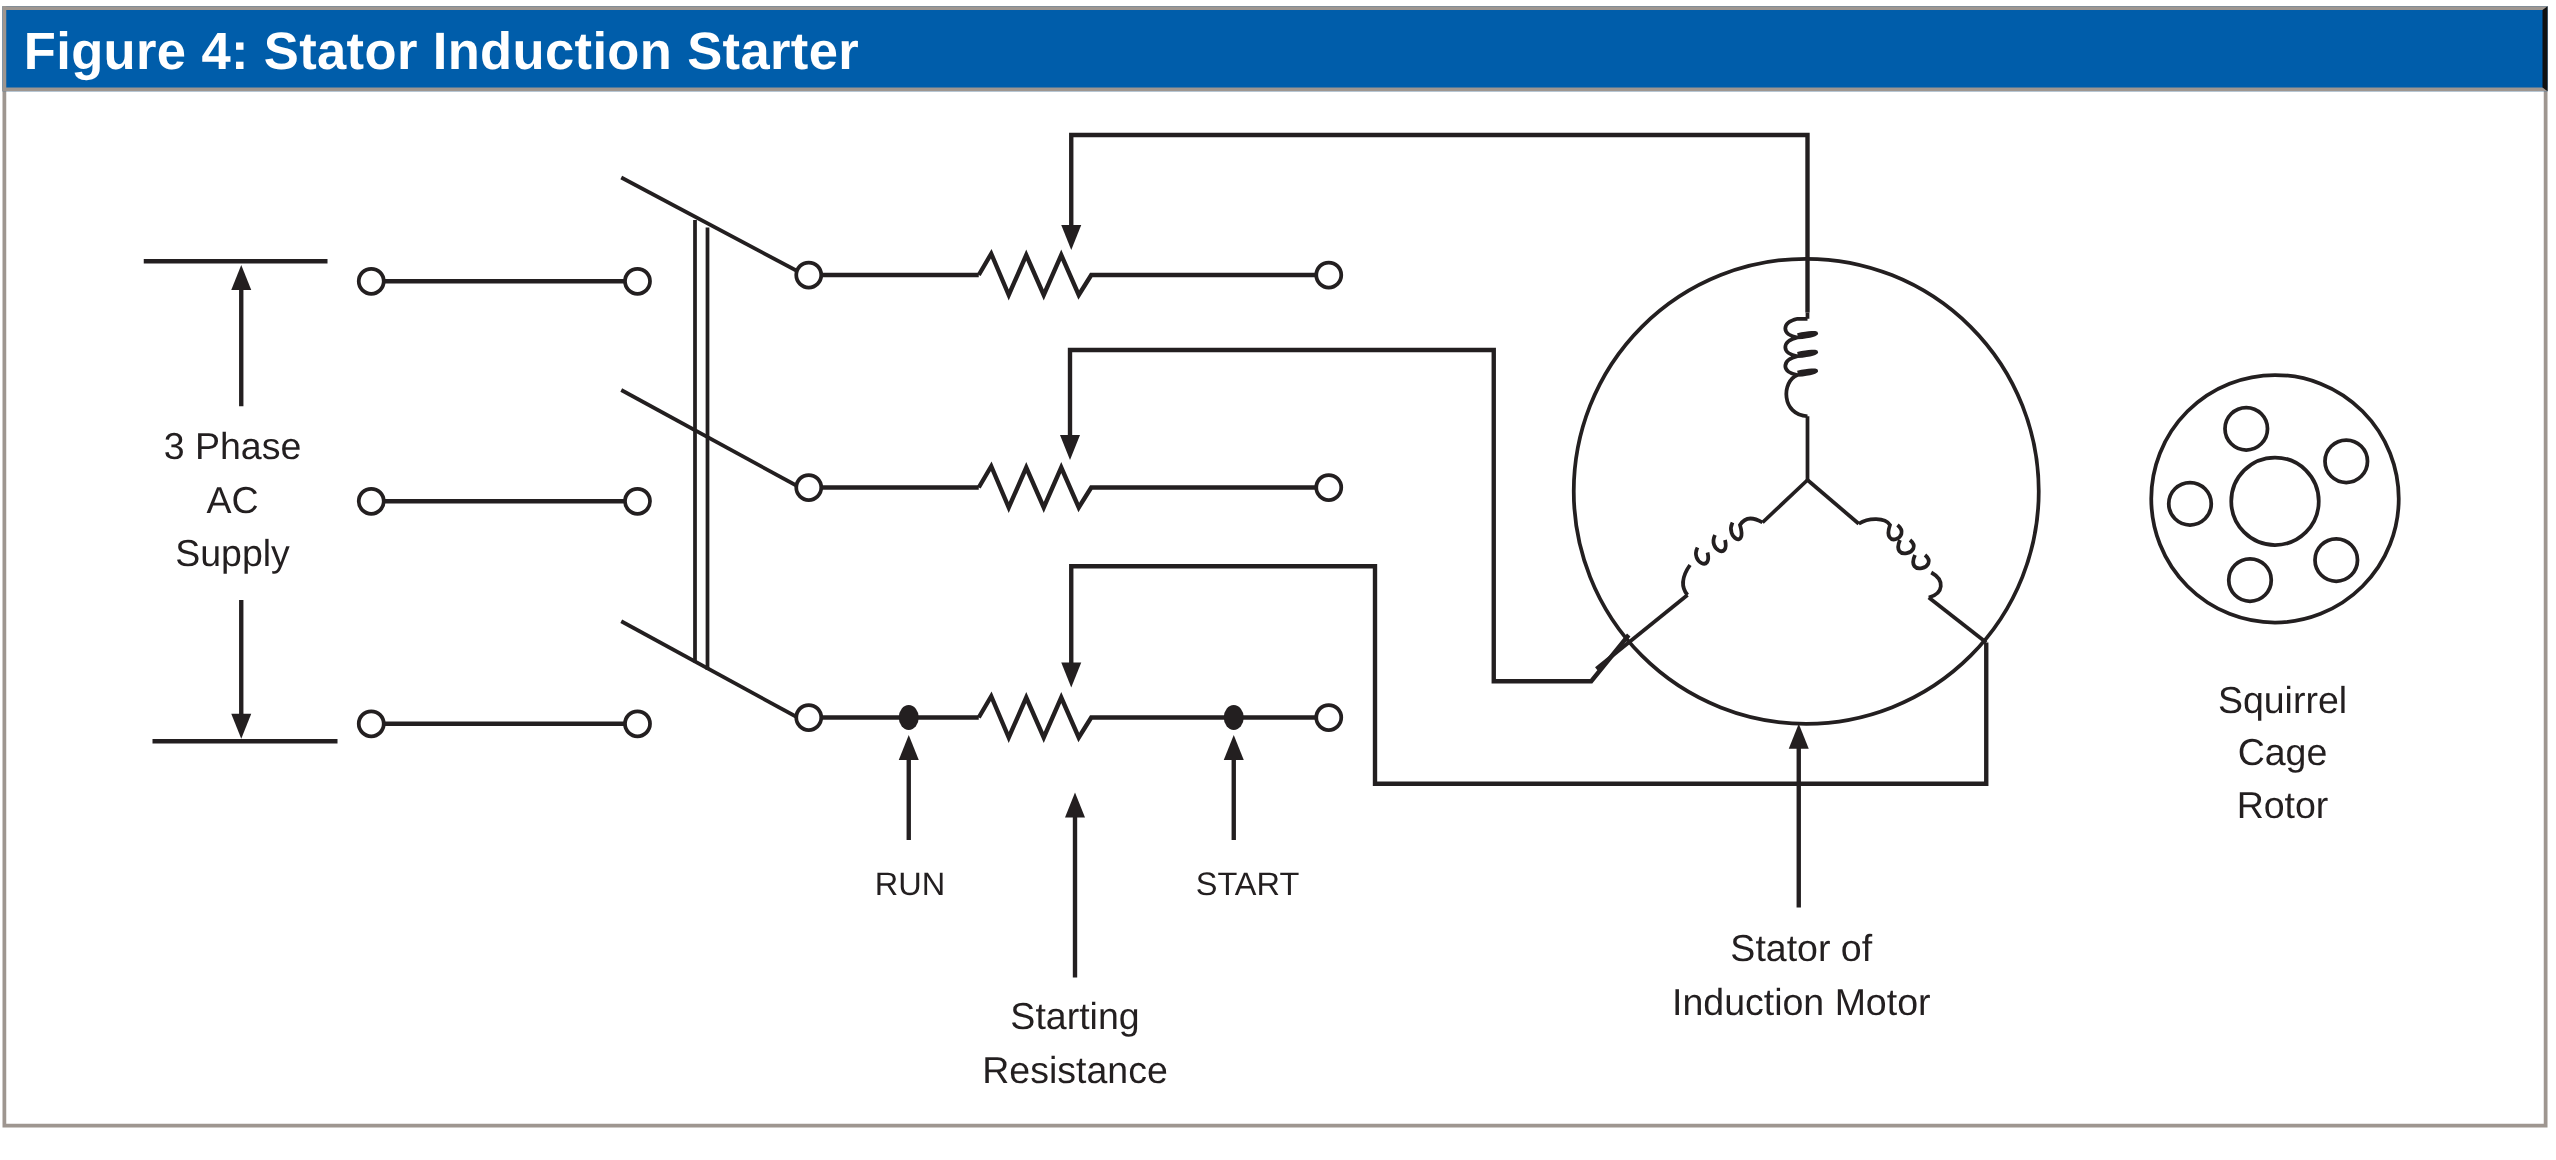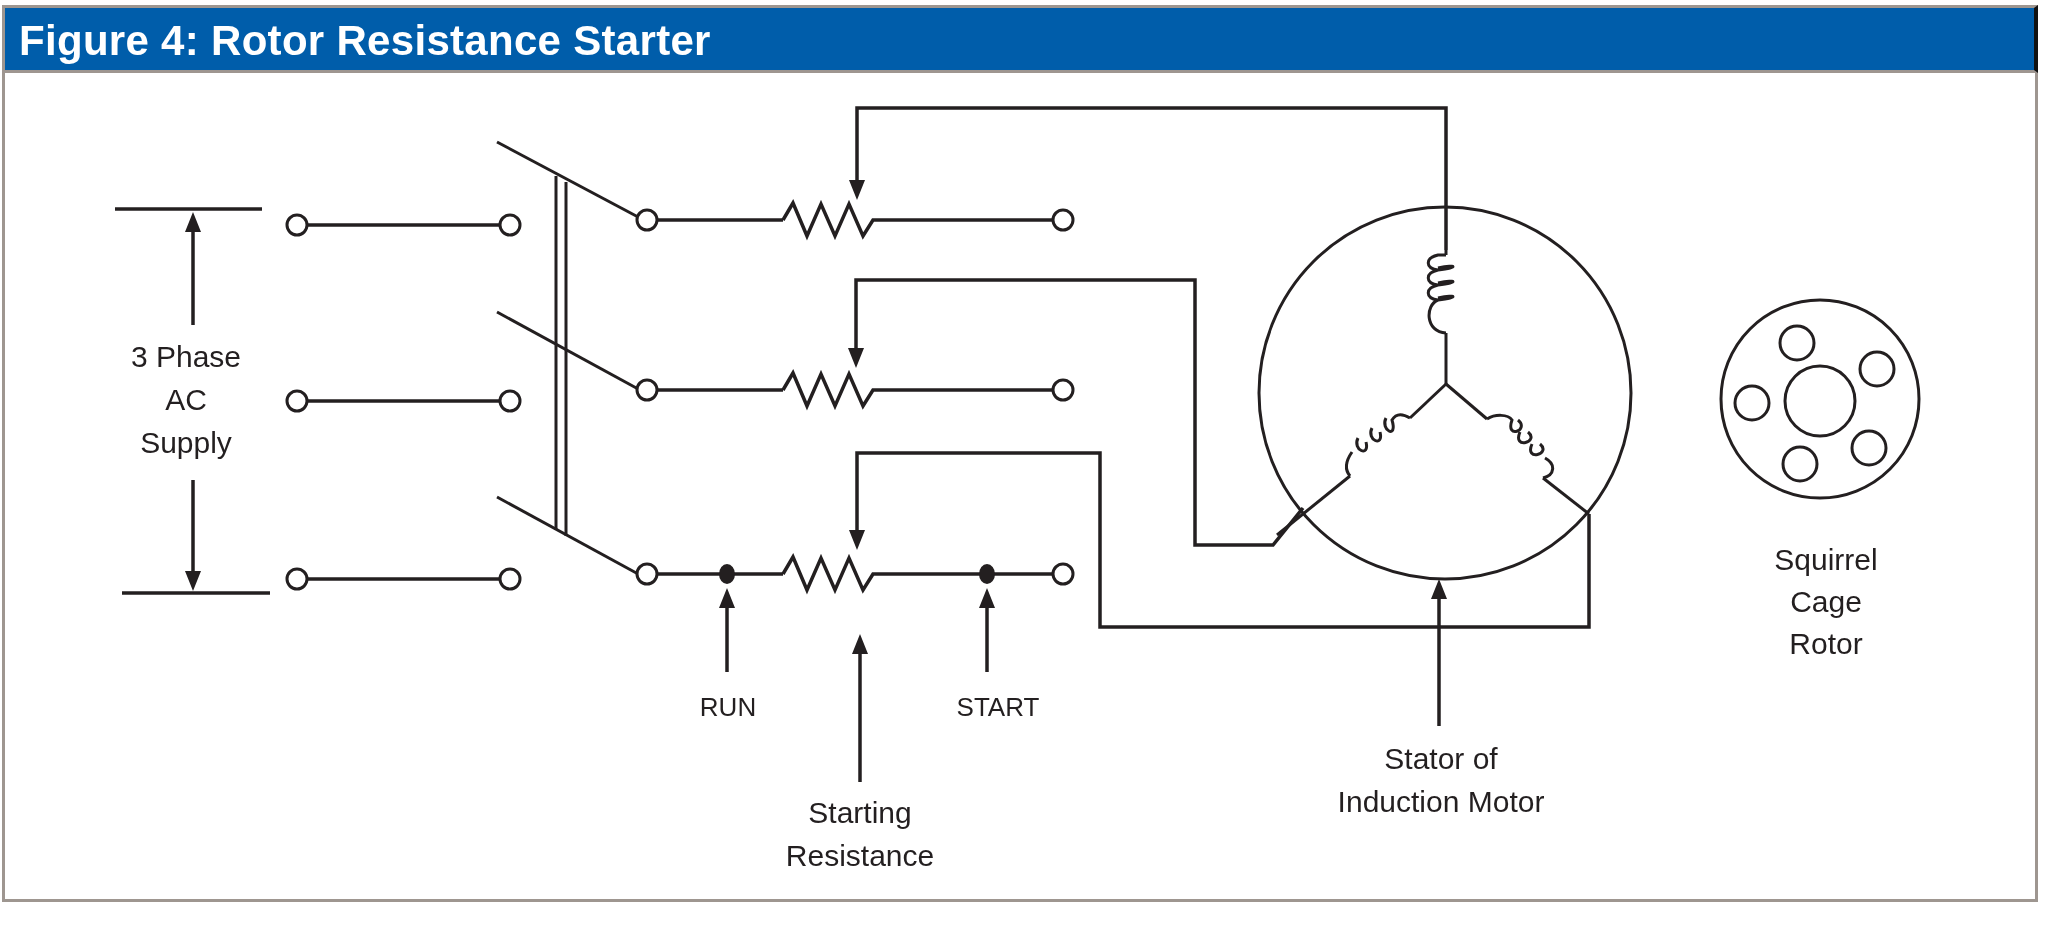--- a/index.html
+++ b/index.html
@@ -15,21 +15,21 @@
   .thin { stroke:#231f20; stroke-width:3; fill:none; }
   .term { stroke:#231f20; stroke-width:3; fill:#fff; }
   .dot { fill:#231f20; }
   .arrowhead { fill:#231f20; }
 </style>
 </head>
 <body>
 
 <div class="frame"></div>
 <div class="header" style="background: rgb(0, 93, 170);">
-  <span class="title">Figure 4: Rotor Resistance Starter</span>
+  <span class="title">Figure 4: Stator Induction Starter</span>
 </div>
 
 <svg class="diagram" width="2045" height="928" viewBox="0 0 2045 928">
 
   <g>
     <line class="wire" x1="115" y1="209" x2="262" y2="209"></line>
     <line class="wire" x1="122" y1="593" x2="270" y2="593"></line>
     <line class="wire" x1="193" y1="228" x2="193" y2="325"></line>
     <polygon class="arrowhead" points="193,212 185,232 201,232"></polygon>
     <line class="wire" x1="193" y1="480" x2="193" y2="575"></line>

